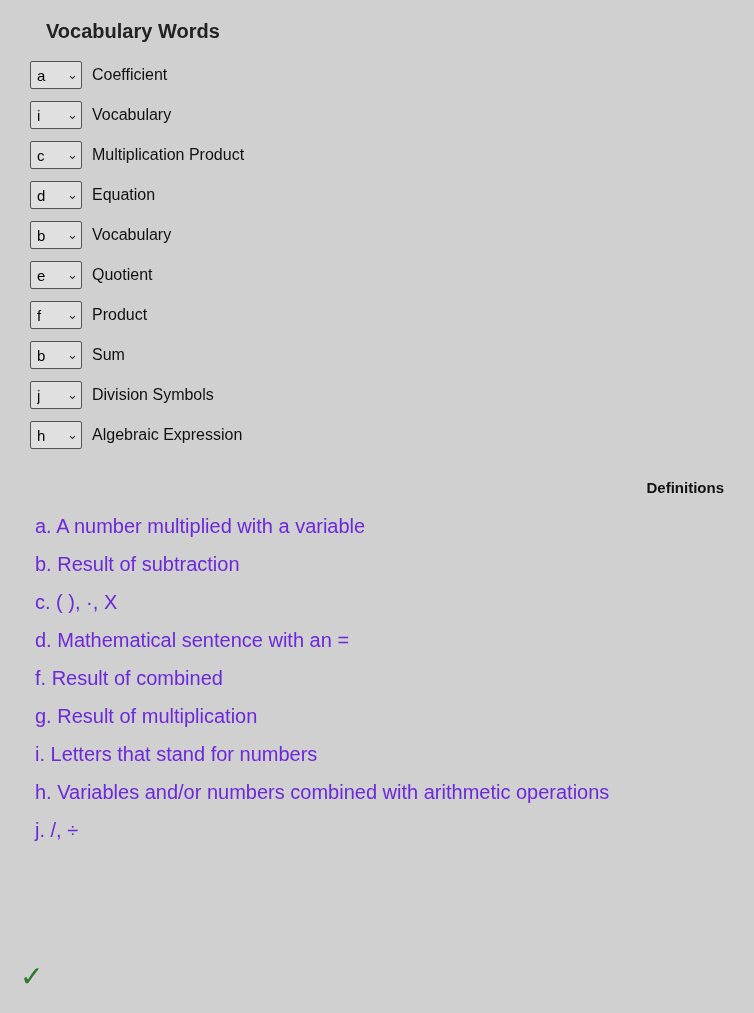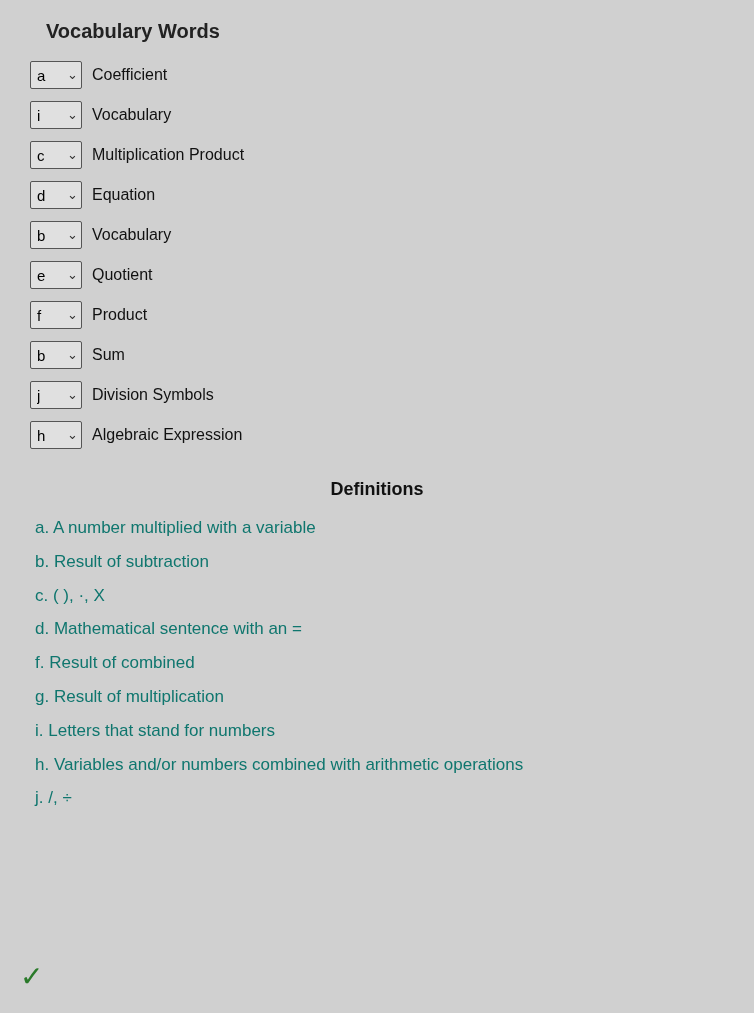--- a/index.html
+++ b/index.html
@@ -68,31 +68,31 @@
     .vocab-label {
       font-size: 16px;
       color: #111;
     }
 
     .definitions-section {
       margin-top: 10px;
     }
 
     .definitions-title {
-      text-align: center;
-      font-size: 18px;
+      text-align: right;
+      font-size: 15px;
       font-weight: bold;
       margin-bottom: 16px;
       color: #111;
     }
 
     .definition-item {
       margin-bottom: 10px;
-      font-size: 17px;
-      color: #0f766e;
+      font-size: 20px;
+      color: #6d28d9;
       line-height: 1.4;
       padding-left: 5px;
     }
 
     .checkmark {
       position: fixed;
       bottom: 20px;
       left: 20px;
       color: #2a7a2a;
       font-size: 28px;

